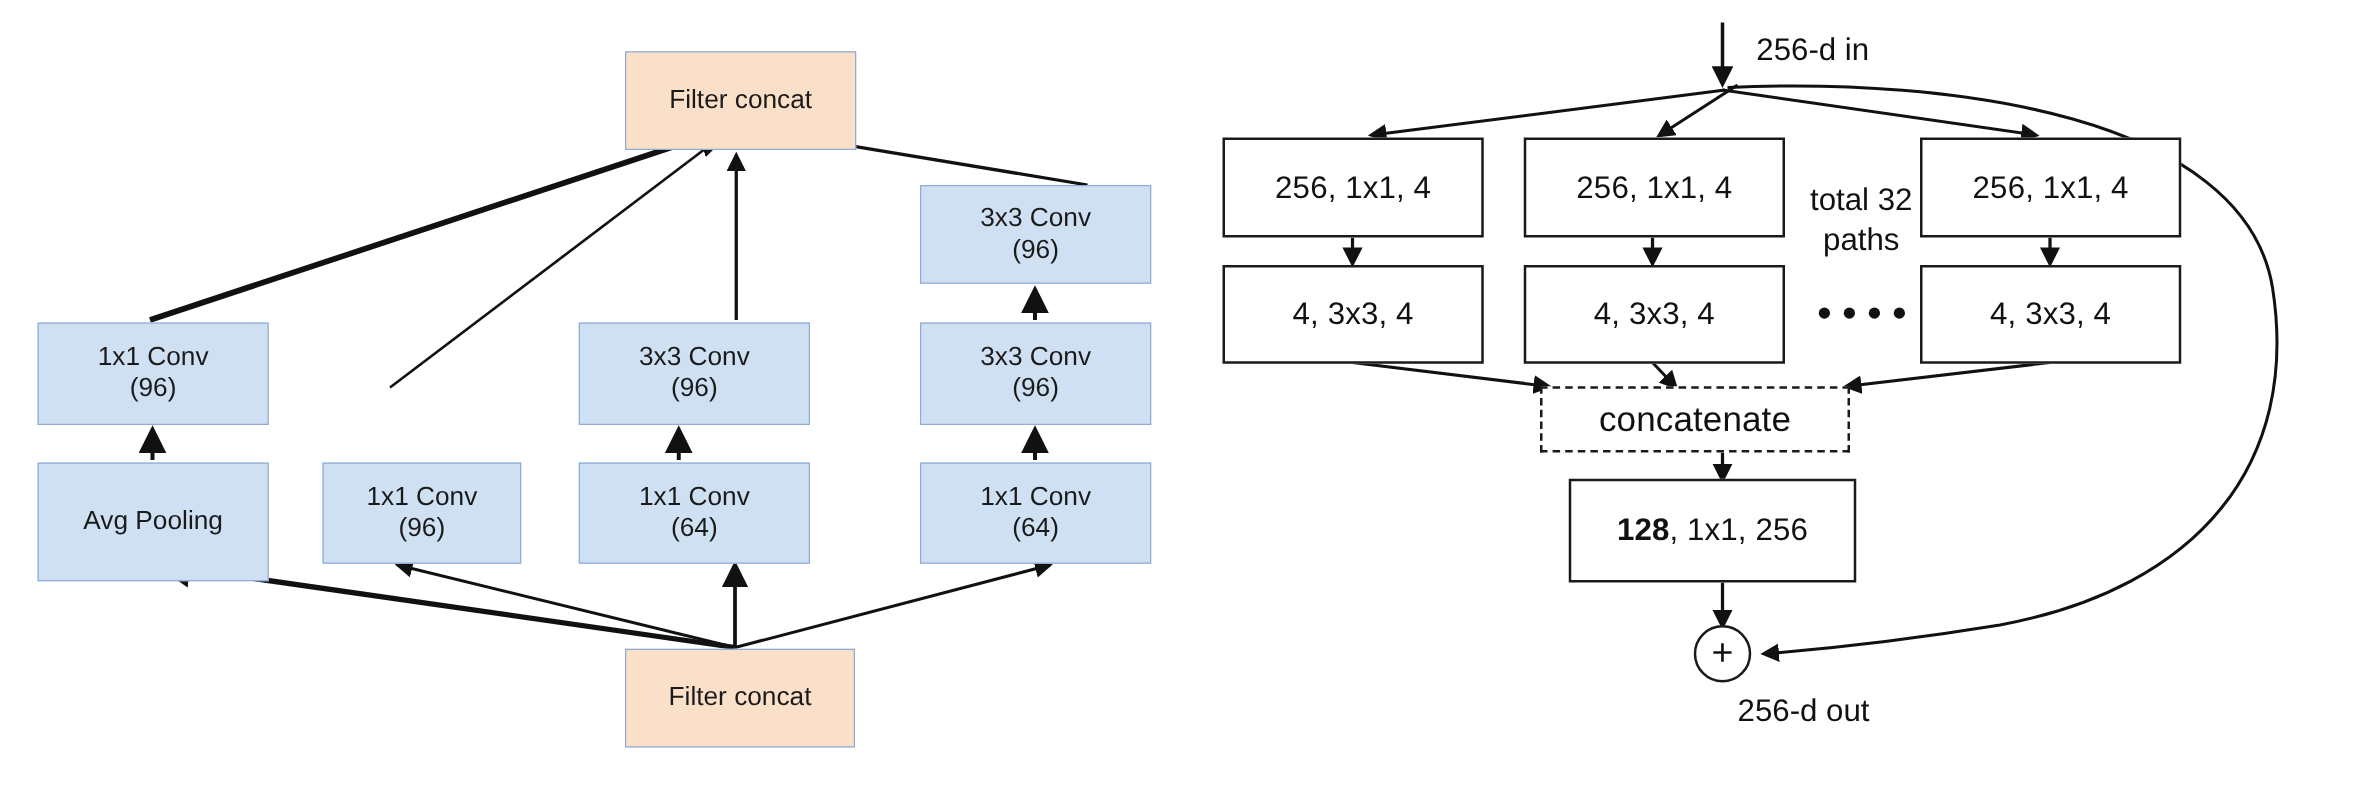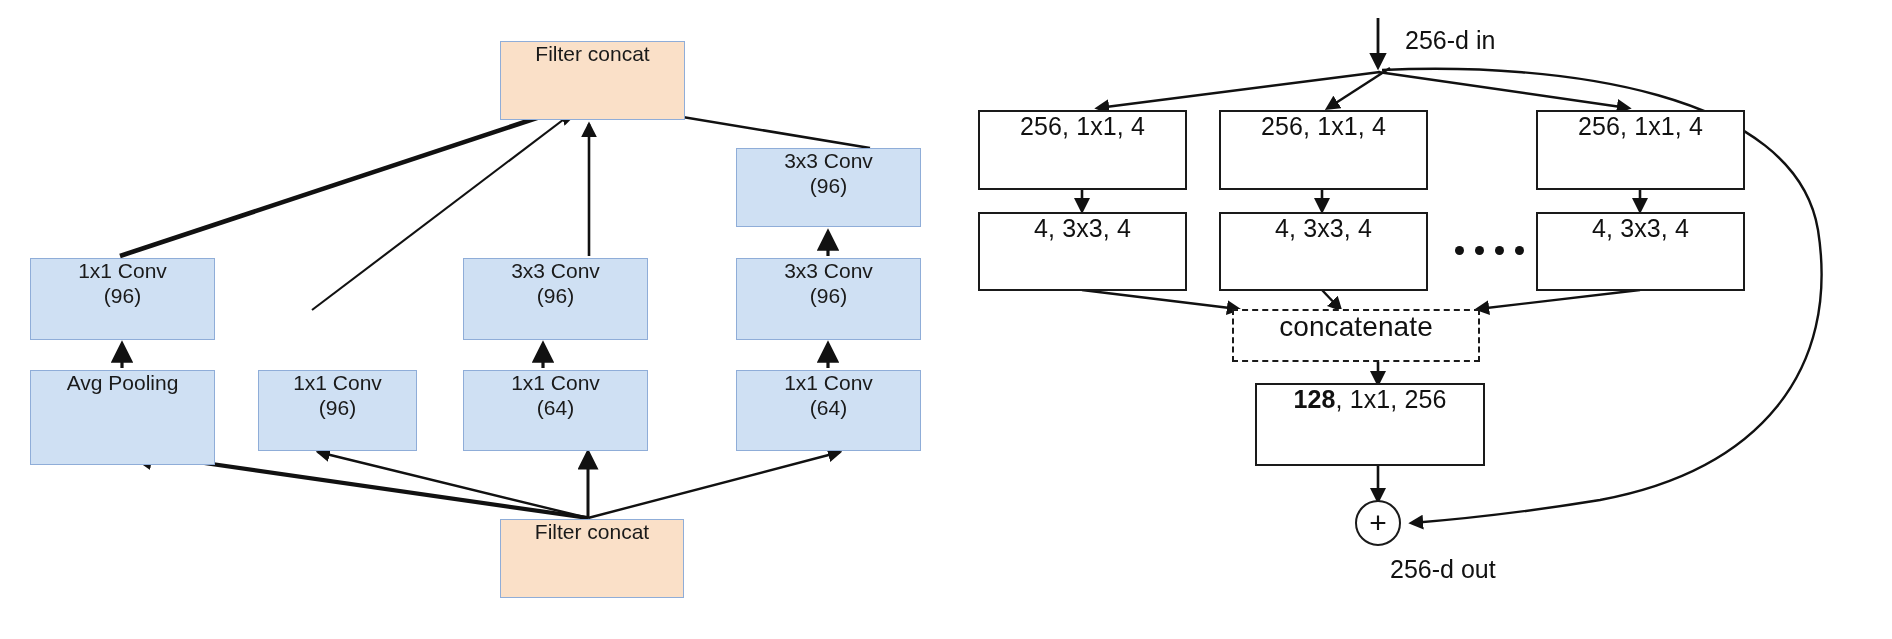--- a/index.html
+++ b/index.html
@@ -24,20 +24,21 @@
     width: 1892px;
     height: 639px;
     pointer-events: none;
   }
   .node {
     position: absolute;
     box-sizing: border-box;
     display: flex;
     flex-direction: column;
     align-items: center;
+    justify-content: center;
     text-align: center;
   }
   
   .inc-box {
     border: 1.6px solid #8fadd8;
     font-size: 21px;
     color: #1a1a1a;
     line-height: 1.18;
     font-family: "Liberation Sans", sans-serif;
   }
@@ -230,20 +231,24 @@
   <div class="node rx-box" style="left:978px; top:110px; width:209px; height:80px;">
     <span>256, 1x1, 4</span>
   </div>
   <div class="node rx-box" style="left:1219px; top:110px; width:209px; height:80px;">
     <span>256, 1x1, 4</span>
   </div>
   <div class="node rx-box" style="left:1536px; top:110px; width:209px; height:80px;">
     <span>256, 1x1, 4</span>
   </div>
 
+  <div class="rx-label two-line" style="left:1443px; top:144px; width:92px;">
+    <span>total 32</span><br>
+    <span>paths</span>
+  </div>
 
   <div class="node rx-box" style="left:978px; top:212px; width:209px; height:79px;">
     <span>4, 3x3, 4</span>
   </div>
   <div class="node rx-box" style="left:1219px; top:212px; width:209px; height:79px;">
     <span>4, 3x3, 4</span>
   </div>
   <div class="node rx-box" style="left:1536px; top:212px; width:209px; height:79px;">
     <span>4, 3x3, 4</span>
   </div>

